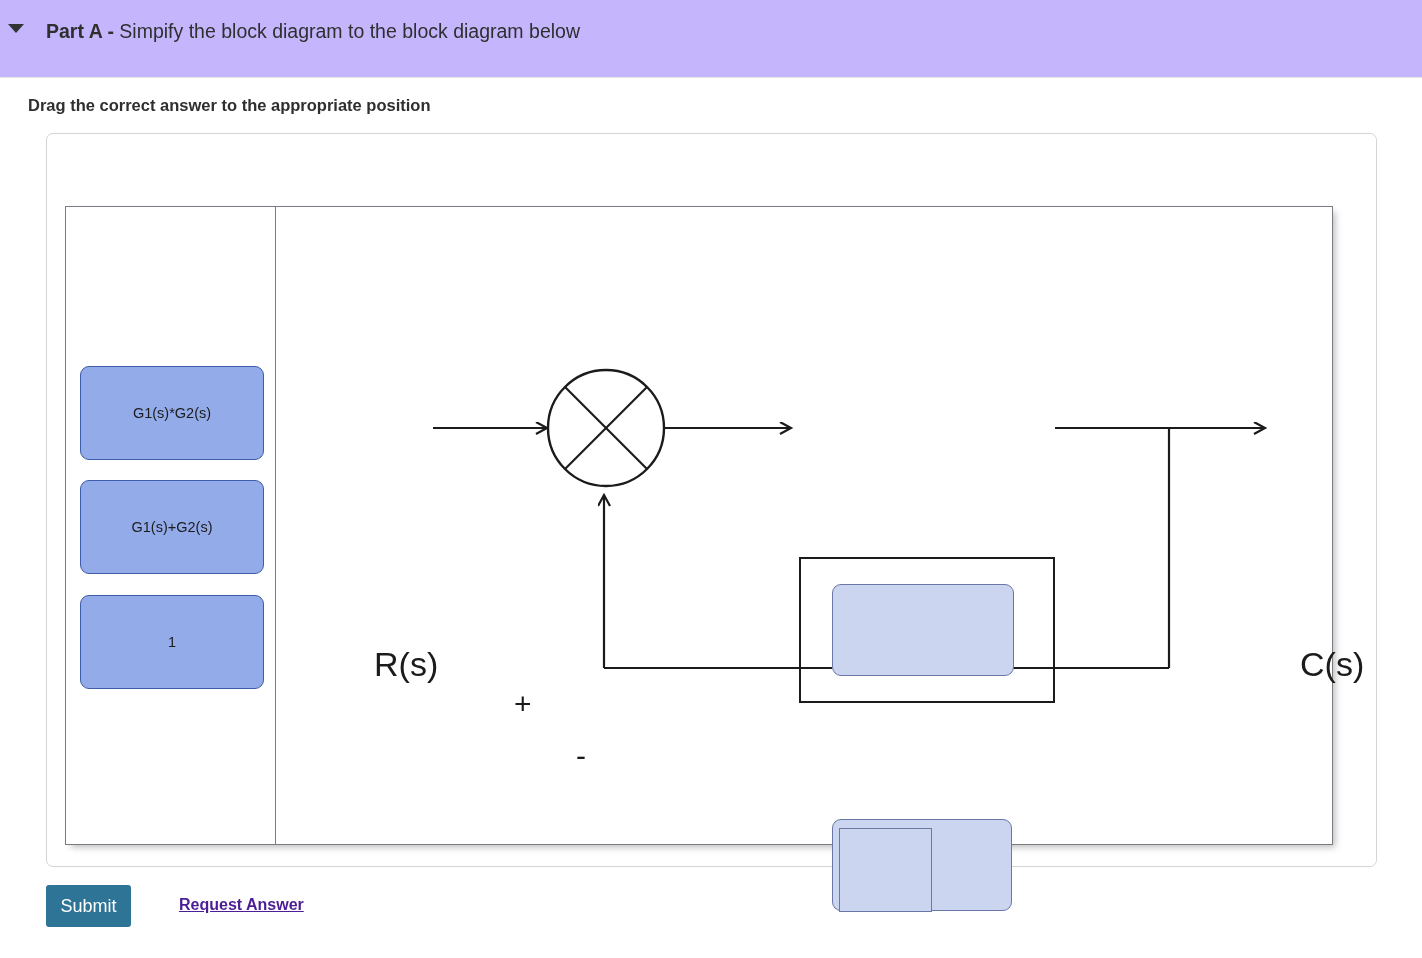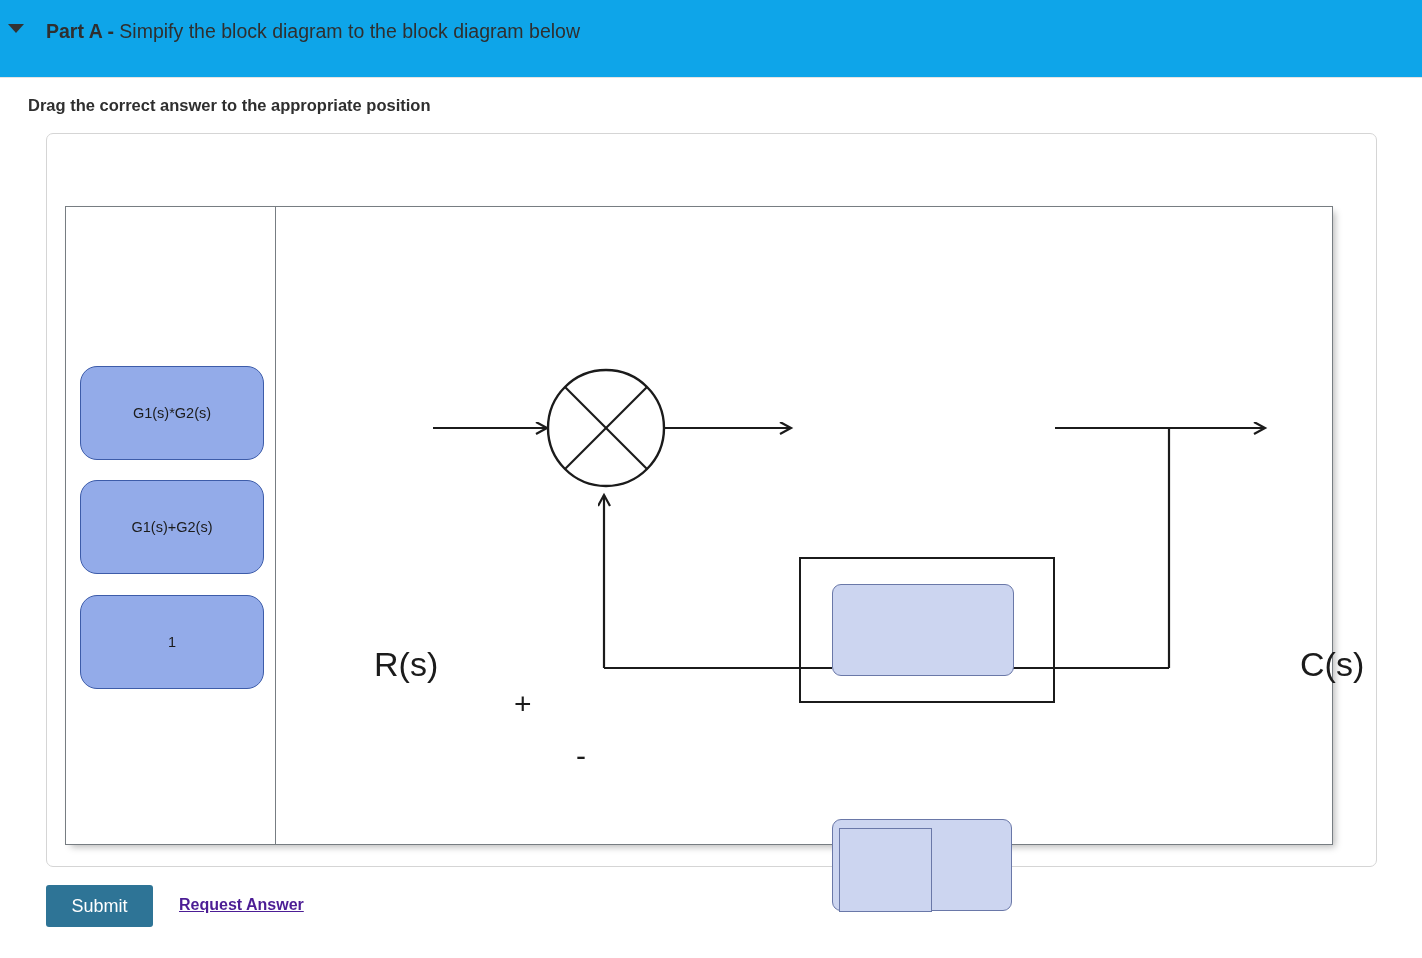--- a/index.html
+++ b/index.html
@@ -8,21 +8,21 @@
     background:#ffffff;
     font-family:"Liberation Sans", sans-serif;
     color:#222;
     overflow:hidden;
     position:relative;
   }
 
   
   #header-band{
     position:absolute; left:0; top:0; width:1422px; height:78px;
-    background:#0ea5e9;
+    background:#c4b5fd;
     border-bottom:1px solid #e4e4e4;
     box-sizing:border-box;
   }
   #collapse-triangle{
     position:absolute; left:8px; top:24px;
     width:0;height:0;
     border-left:8px solid transparent;
     border-right:8px solid transparent;
     border-top:9px solid #333;
     cursor:pointer;
@@ -79,21 +79,21 @@
     position:absolute; left:209px; top:0; width:1px; height:637px;
     background:#777d82;
   }
 
   
   .answer-tile{
     position:absolute; left:14px;
     width:184px; height:94px;
     background:#93abe9;
     border:1.6px solid #3d5ca9;
-    border-radius:17px;
+    border-radius:9px;
     display:flex; align-items:center; justify-content:center;
     font-size:14.5px; color:#1b1b1b;
     box-sizing:border-box; cursor:move;
     user-select:none;
   }
   #tile-0{ top:159px; }
   #tile-1{ top:273px; }
   #tile-2{ top:388px; }
 
   
@@ -141,21 +141,21 @@
     margin-top:34px;
   }
   #label-rs{ left:308px; top:404px; font-size:34px; }
   #label-cs{ left:1234px; top:404px; font-size:34px; }
   #label-plus{ left:448px; top:446px; font-size:30px; }
   #label-minus{ left:510px; top:498px; font-size:30px; }
 
   
   #submit-button{
     position:absolute; left:46px; top:885px;
-    width:107px; height:42px;
+    width:85px; height:42px;
     background:#2e7496; border:none; border-radius:3px;
     color:#ffffff; font-size:18px;
     font-family:"Liberation Sans", sans-serif;
     cursor:pointer;
   }
   #request-answer-link{
     position:absolute; left:179px; top:896px;
     font-size:16px; font-weight:bold;
     color:#4c1d95; text-decoration:underline;
     cursor:pointer;

